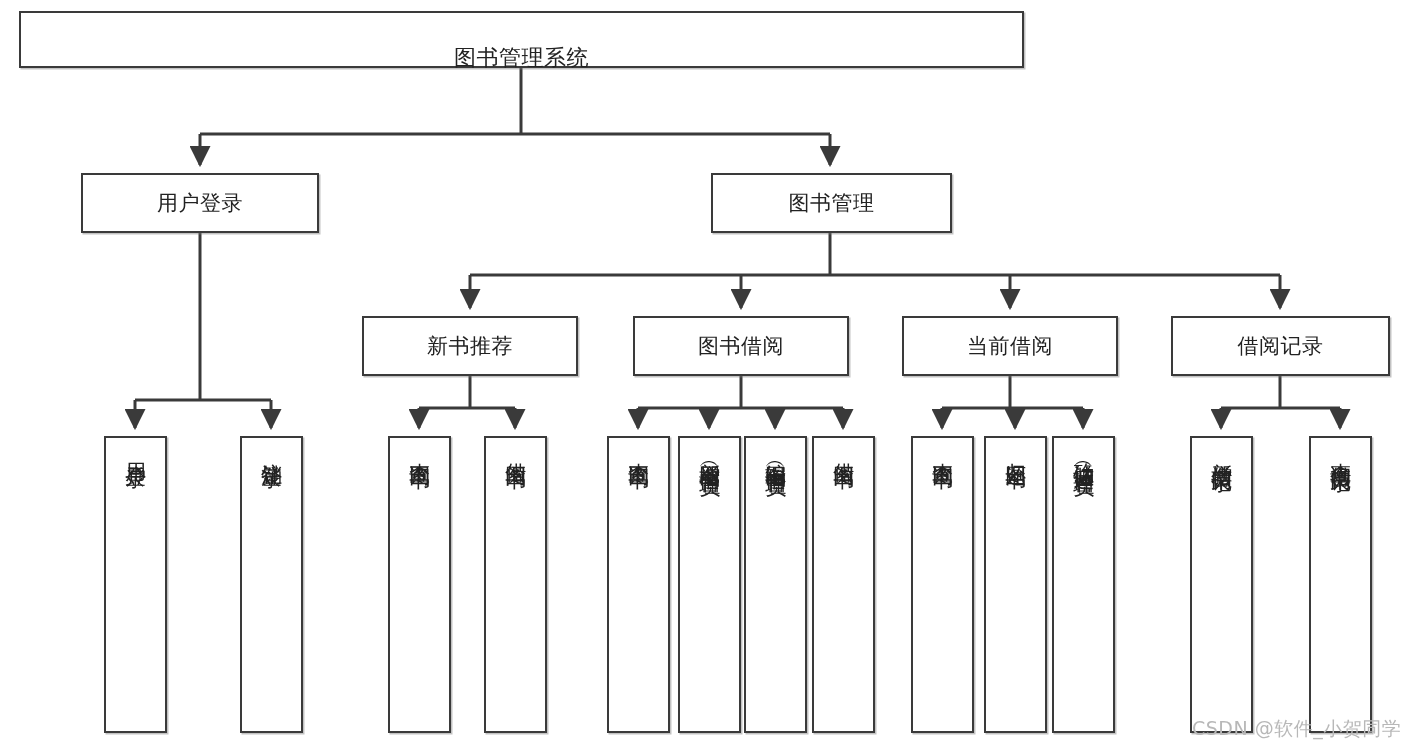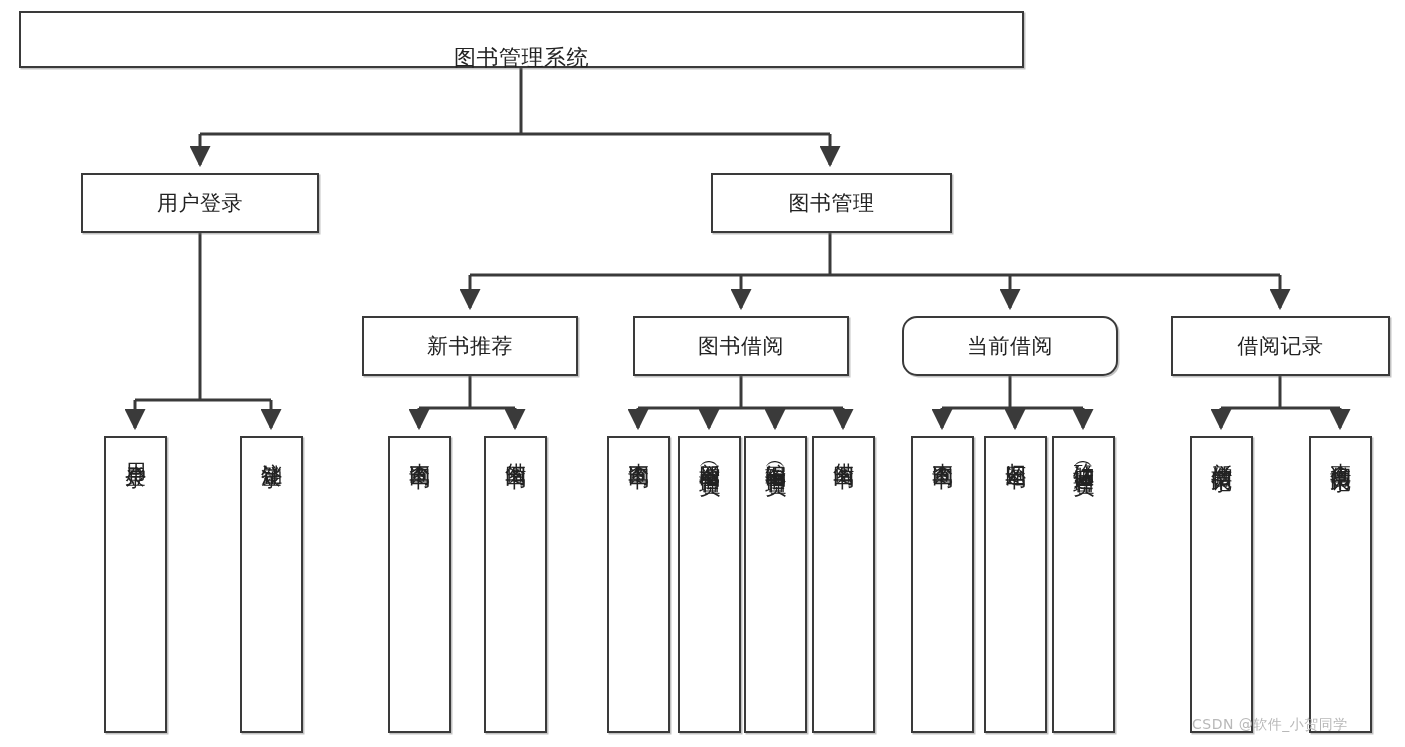--- a/index.html
+++ b/index.html
@@ -53,21 +53,21 @@
     text-orientation: upright;
     font-size: 21px;
     line-height: 1.25;
     letter-spacing: 2px;
     white-space: nowrap;
   }
   .node.root .label { font-size: 22px; margin-top: 36px; }
   .watermark {
     position: absolute;
     color: #b8b8b8;
-    font-size: 14px;
+    font-size: 19px;
     white-space: nowrap;
     letter-spacing: 0.5px;
   }
 </style>
 </head>
 <body>
 
 <div id="canvas">
 
   <svg class="edges" viewBox="0 0 1405 747" xmlns="http://www.w3.org/2000/svg">
@@ -130,21 +130,21 @@
   <div class="node" style="left:711px; top:173px; width:241px; height:60px;">
     <span class="label">图书管理</span>
   </div>
 
   <div class="node" style="left:633px; top:316px; width:216px; height:60px;">
     <span class="label">图书借阅</span>
   </div>
   <div class="node" style="left:362px; top:316px; width:216px; height:60px;">
     <span class="label">新书推荐</span>
   </div>
-  <div class="node" style="left:902px; top:316px; width:216px; height:60px;border-radius:15px;">
+  <div class="node" style="left:902px; top:316px; width:216px; height:60px;">
     <span class="label">当前借阅</span>
   </div>
   <div class="node" style="left:1171px; top:316px; width:219px; height:60px;">
     <span class="label">借阅记录</span>
   </div>
 
   <div class="node vertical" style="left:104px; top:436px; width:63px; height:297px;">
     <span class="label">用户登录</span>
   </div>
   <div class="node vertical" style="left:240px; top:436px; width:63px; height:297px;">

